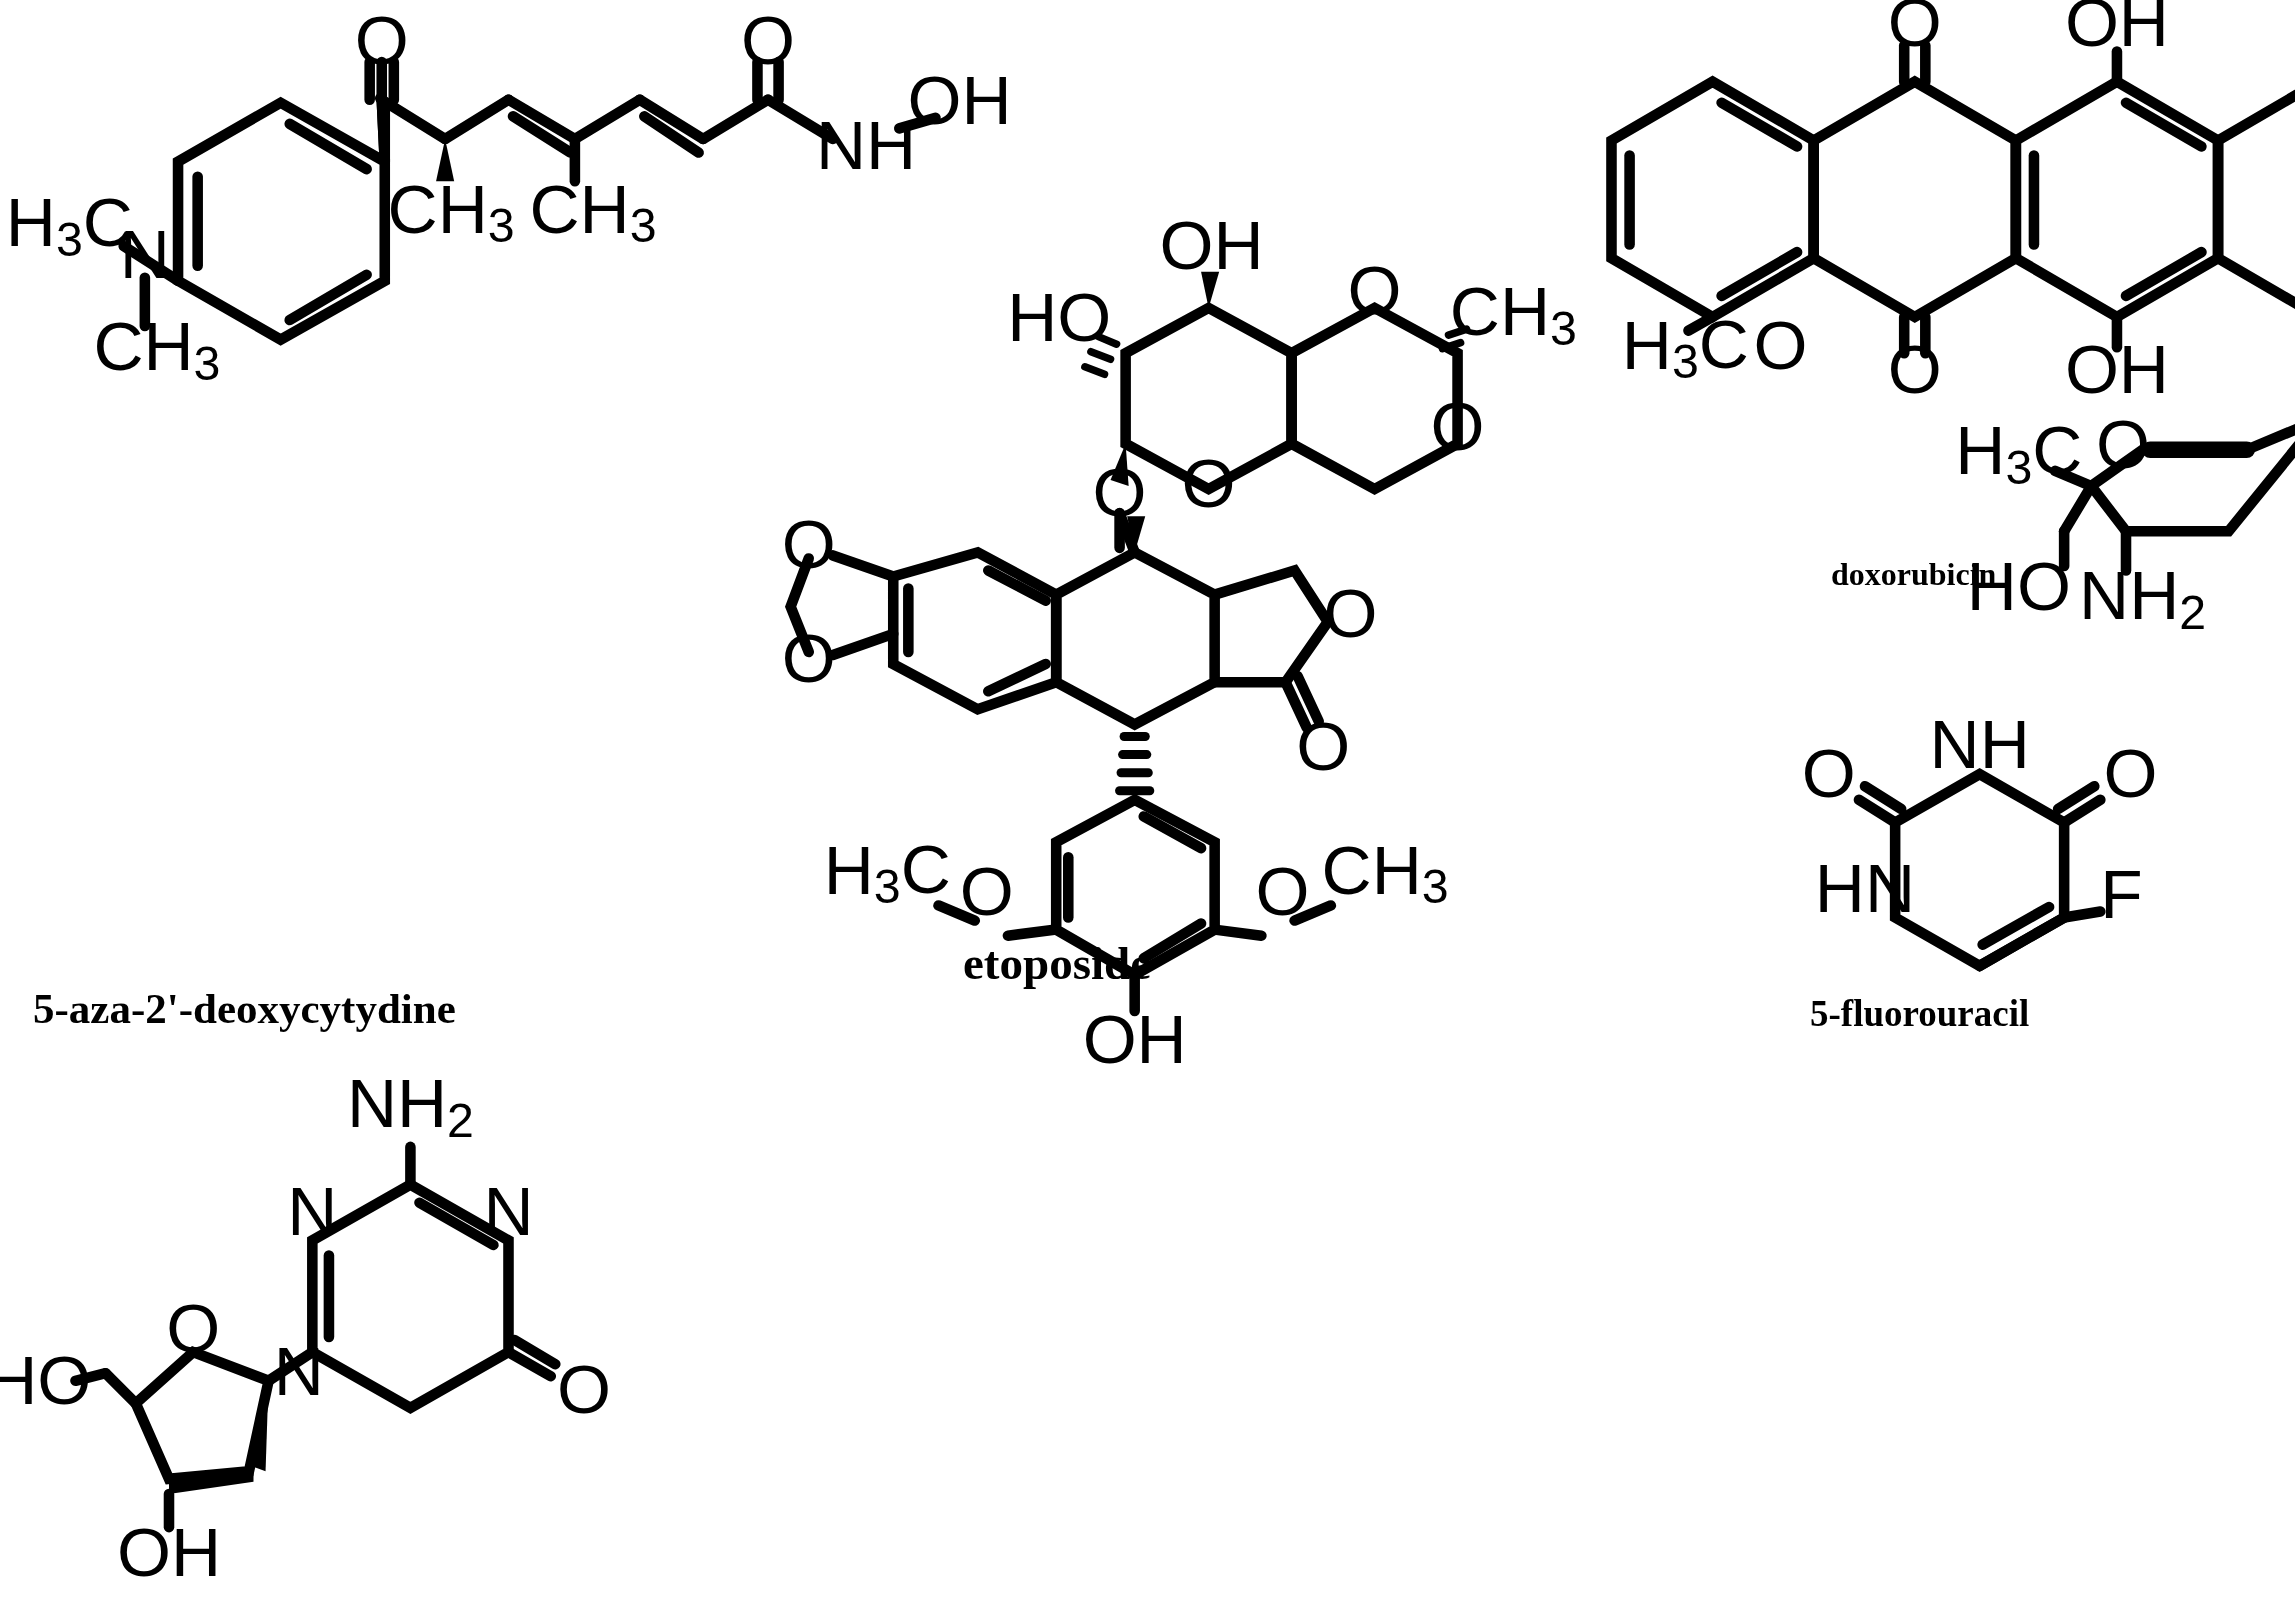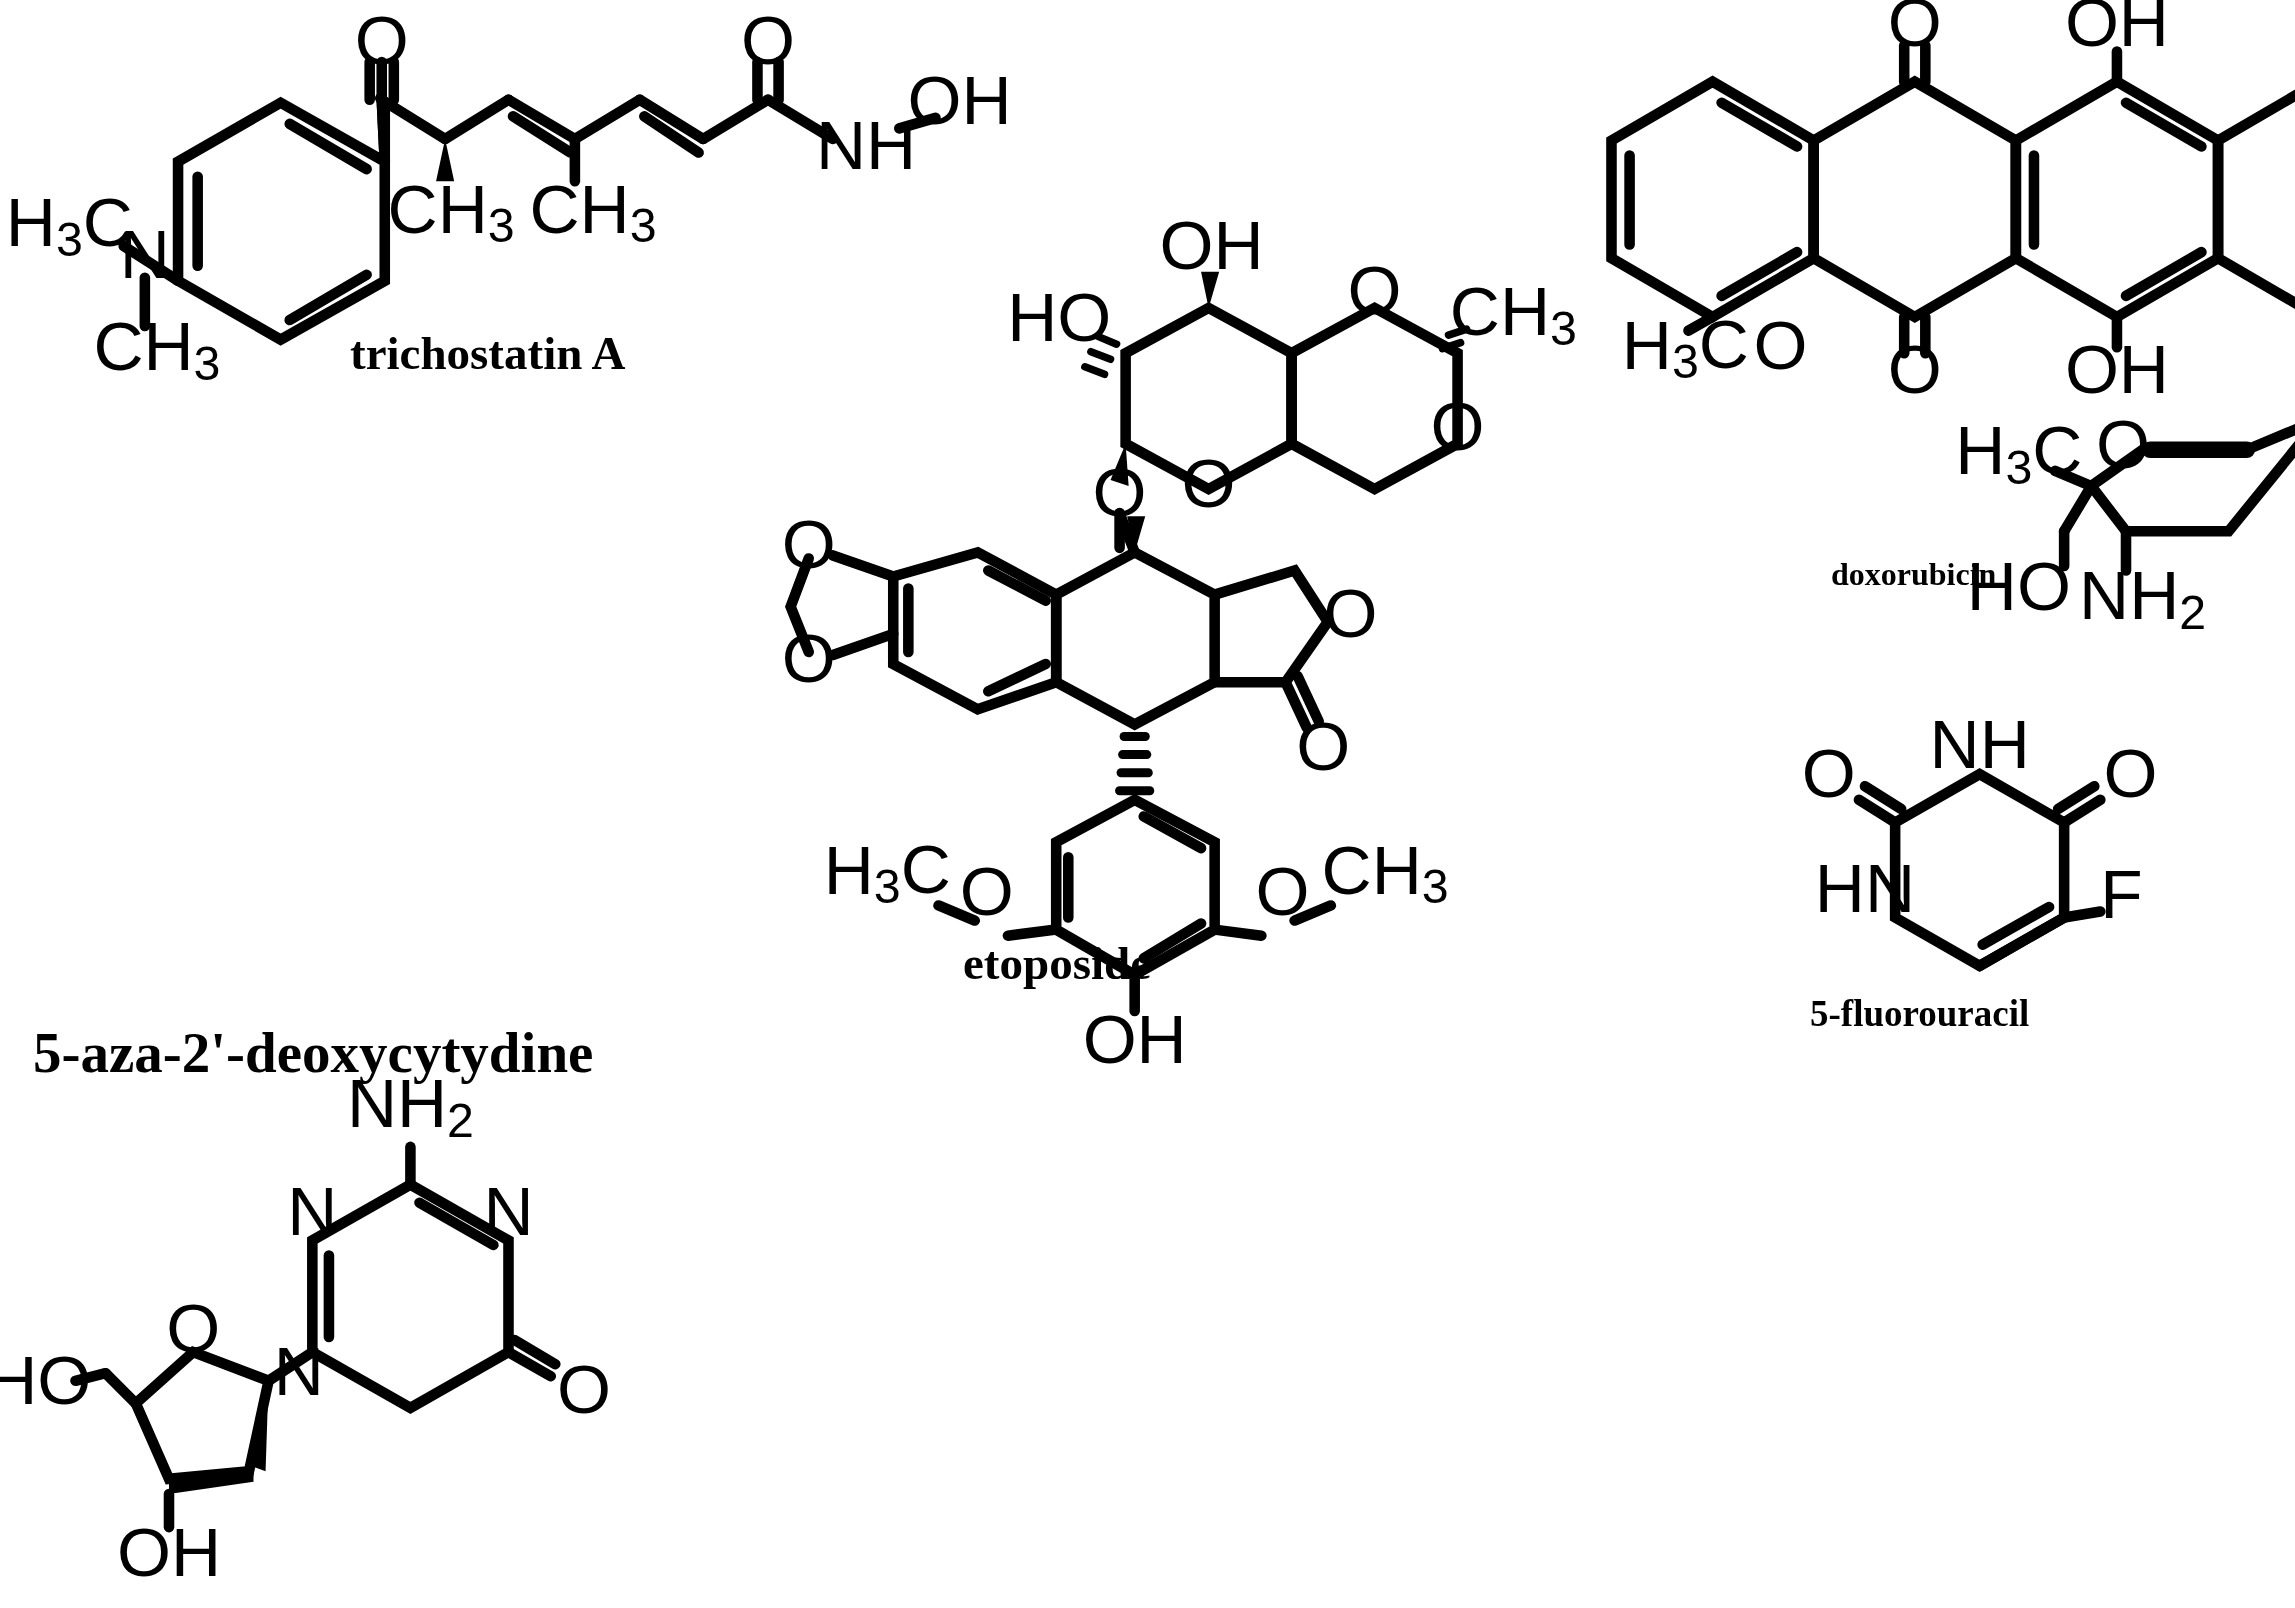--- a/index.html
+++ b/index.html
@@ -410,24 +410,23 @@
     <text x="2370" y="1700">N</text>
     <text x="2506" y="1614">N</text>
     <text x="2530" y="1574">O</text>
     <text x="2668" y="1748">O</text>
     <text x="2668" y="1828">O</text>
     <text x="2546" y="1838">HO</text>
   </g>
 </g>
     </svg>
 
-<div class="cap" style="left: 350px; top: 326px; font-size: 47px;">trichostatin A</div>
 
 <div class="cap" style="left: 1831px; top: 556px; font-size: 32px;">doxorubicin</div>
 
-<div class="cap" style="left: 33px; top: 984px; font-size: 57px; margin-top: 36px;">5-aza-2'-deoxycytydine</div>
+<div class="cap" style="left: 33px; top: 984px; font-size: 43px;">5-aza-2'-deoxycytydine</div>
 
 <div class="cap" style="left: 963px; top: 936px; font-size: 47px;">etoposide</div>
 
 <div class="cap" style="left: 1810px; top: 992px; font-size: 37px;">5-fluorouracil</div>
 
 </div>
 
 
 </body></html>

